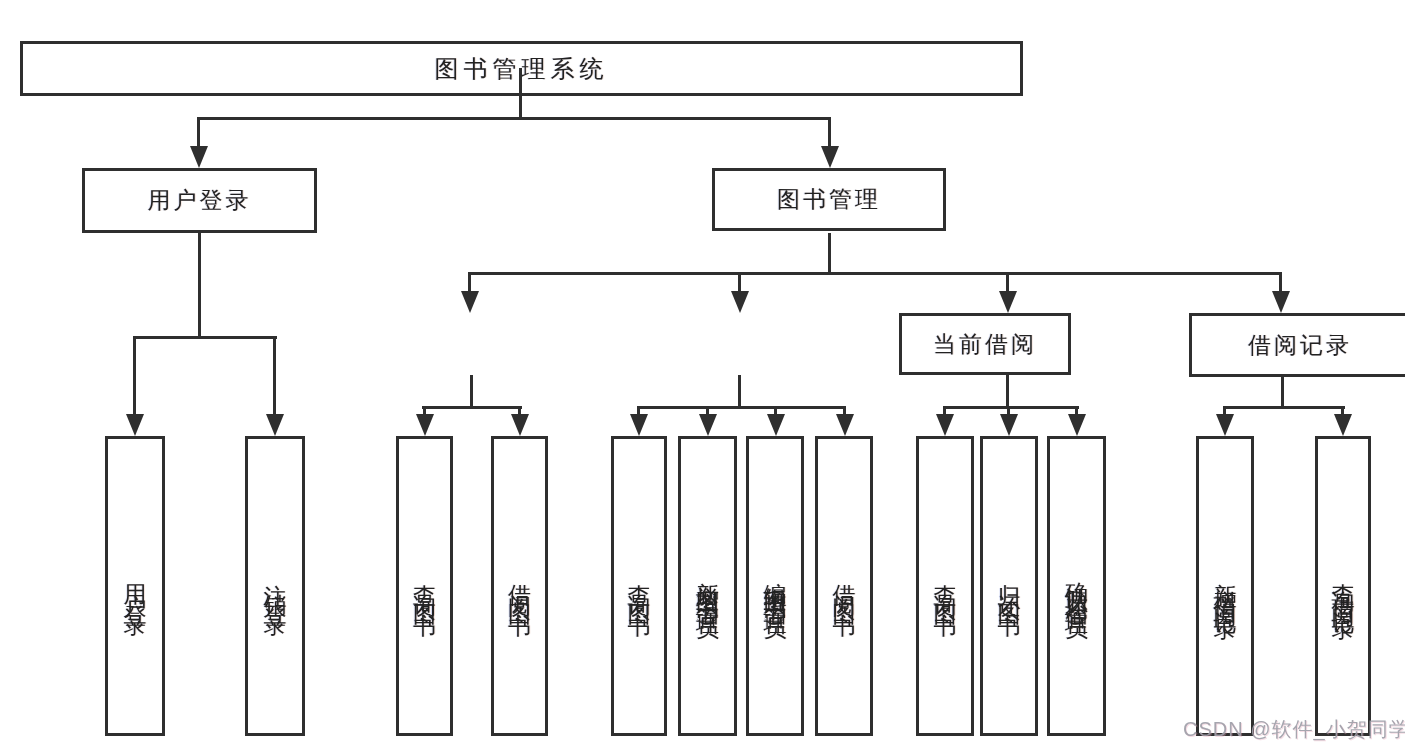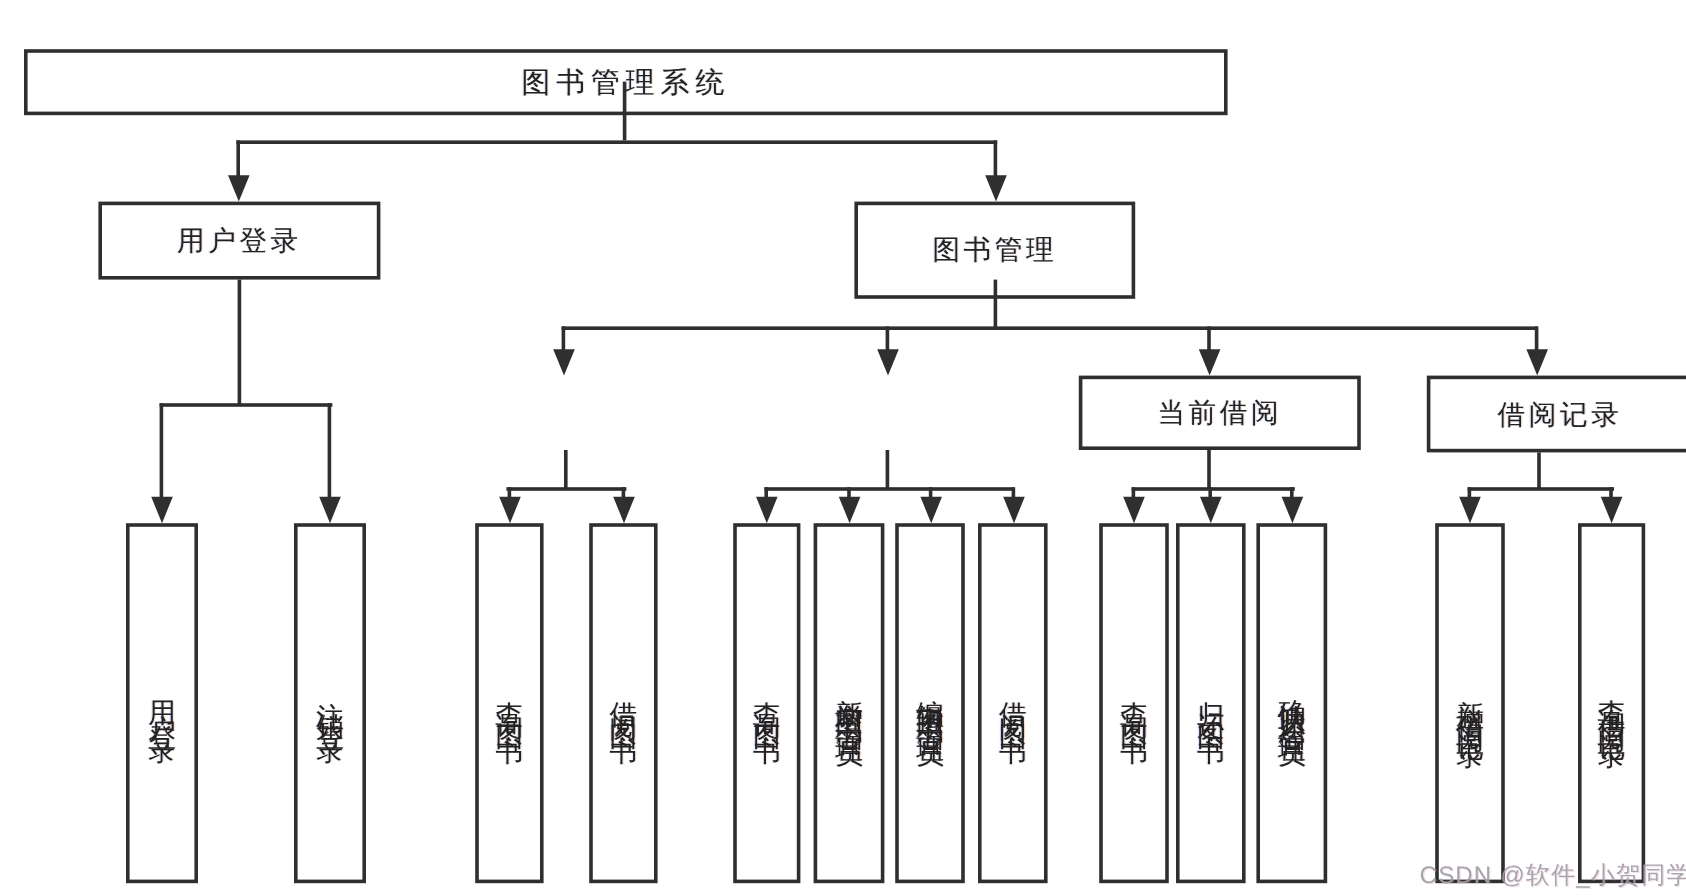--- a/index.html
+++ b/index.html
@@ -62,41 +62,41 @@
   <div class="node title-label" style="left:20px;top:13px;width:1003px;height:55px;margin-top:28px;">图书管理系统</div>
 
   <div class="vline" style="left:519px;top:68px;height:49px;"></div>
   <div class="hline" style="left:197px;top:117px;width:634px;"></div>
   <div class="vline" style="left:197px;top:117px;height:31px;"></div>
   <div class="ahead" style="left:190px;top:146px;"></div>
   <div class="vline" style="left:828px;top:117px;height:31px;"></div>
   <div class="ahead" style="left:821px;top:146px;"></div>
 
   <div class="node h-label" style="left:82px;top:168px;width:235px;height:65px;">用户登录</div>
-  <div class="node h-label" style="left:712px;top:168px;width:234px;height:81px;">图书管理</div>
+  <div class="node h-label" style="left:712px;top:168px;width:234px;height:63px;">图书管理</div>
 
   <div class="vline" style="left:198px;top:233px;height:105px;"></div>
   <div class="hline" style="left:133px;top:336px;width:144px;"></div>
   <div class="vline" style="left:133px;top:336px;height:80px;"></div>
   <div class="ahead" style="left:126px;top:414px;"></div>
   <div class="vline" style="left:273px;top:336px;height:80px;"></div>
   <div class="ahead" style="left:266px;top:414px;"></div>
 
   <div class="vline" style="left:828px;top:233px;height:42px;"></div>
   <div class="hline" style="left:468px;top:272px;width:813px;"></div>
   <div class="vline" style="left:468px;top:272px;height:22px;"></div>
   <div class="ahead" style="left:461px;top:291px;"></div>
   <div class="vline" style="left:738px;top:272px;height:22px;"></div>
   <div class="ahead" style="left:731px;top:291px;"></div>
   <div class="vline" style="left:1006px;top:272px;height:22px;"></div>
   <div class="ahead" style="left:999px;top:291px;"></div>
   <div class="vline" style="left:1279px;top:272px;height:22px;"></div>
   <div class="ahead" style="left:1272px;top:291px;"></div>
 
-  <div class="node h-label" style="left:899px;top:313px;width:235px;height:62px;">当前借阅</div>
+  <div class="node h-label" style="left:899px;top:313px;width:172px;height:62px;">当前借阅</div>
   <div class="node h-label" style="left:1173px;top:313px;width:222px;height:64px;margin-left:16px;">借阅记录</div>
 
   <div class="vline" style="left:470px;top:375px;height:33px;"></div>
   <div class="hline" style="left:422px;top:406px;width:100px;"></div>
   <div class="vline" style="left:423px;top:406px;height:10px;"></div>
   <div class="ahead" style="left:416px;top:414px;"></div>
   <div class="vline" style="left:518px;top:406px;height:10px;"></div>
   <div class="ahead" style="left:511px;top:414px;"></div>
 
   <div class="vline" style="left:738px;top:375px;height:33px;"></div>

